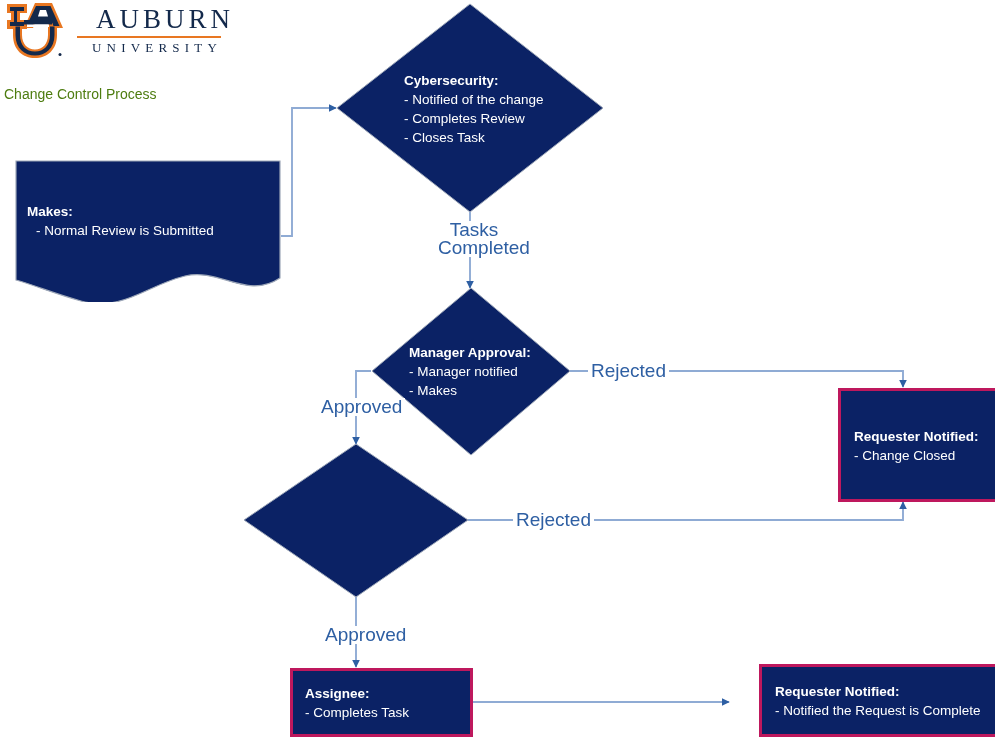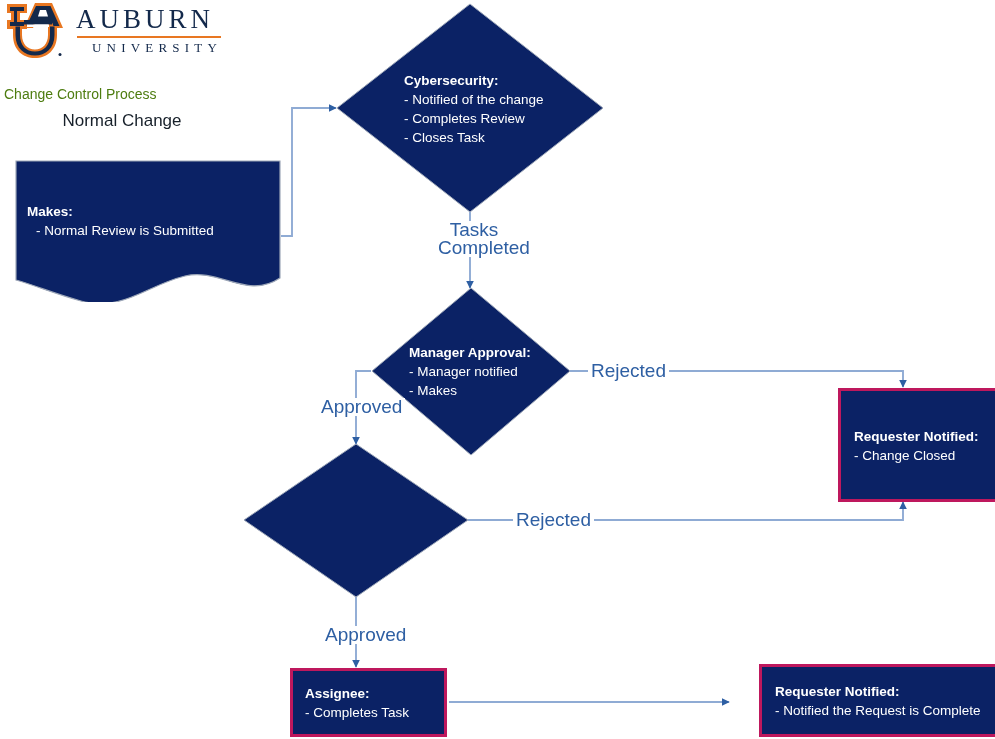--- a/index.html
+++ b/index.html
@@ -39,20 +39,21 @@
     top: 2px;
     width: 158px;
   }
   .wm-auburn {
     font-family: "Liberation Serif", serif;
     font-size: 27px;
     letter-spacing: 4.0px;
     color: #13294B;
     line-height: 30px;
     white-space: nowrap;
+    text-align: right;
   }
   .wm-rule {
     height: 1.5px;
     background: #E87722;
     margin: 2px 1px 2px 1px;
     width: 144px;
   }
   .wm-university {
     font-family: "Liberation Serif", serif;
     font-size: 13px;
@@ -181,21 +182,20 @@
       </svg>
     </div>
     <div id="logo-word">
       <div class="wm-auburn">AUBURN</div>
       <div class="wm-rule"></div>
       <div class="wm-university">UNIVERSITY</div>
     </div>
   </div>
 
   <div id="title-main">Change Control Process</div>
-  <div id="title-sub">Normal Change</div>
 
   <svg id="edges" viewBox="0 0 995 739" xmlns="http://www.w3.org/2000/svg">
     <defs>
       <marker id="arw" markerWidth="9" markerHeight="9" refX="7.2" refY="4.5" orient="auto" markerUnits="userSpaceOnUse">
         <path d="M0,0.6 L8,4.5 L0,8.4 Z" fill="#2E5FA3"></path>
       </marker>
       <marker id="arwNavy" markerWidth="11" markerHeight="11" refX="9" refY="5.5" orient="auto" markerUnits="userSpaceOnUse">
         <path d="M0,0.7 L10,5.5 L0,10.3 Z" fill="#12306F"></path>
       </marker>
     </defs>
@@ -266,21 +266,21 @@
     </svg>
   </div>
 
   <div class="box" style="left:814px; top:388px; width:178px; height:114px;">
     <div class="box-label navy-text" style="left:13px; top:36px;">
       <div><b>Requester Notified:</b></div>
       <div>- Change Closed</div>
     </div>
   </div>
 
-  <div class="box" style="left:266px; top:668px; width:157px; height:69px;">
+  <div class="box" style="left:266px; top:668px; width:183px; height:69px;">
     <div class="box-label navy-text" style="left:12px; top:13px;">
       <div><b>Assignee:</b></div>
       <div>- Completes Task</div>
     </div>
   </div>
 
   <div class="box" style="left:735px; top:664px; width:257px; height:73px;">
     <div class="box-label navy-text" style="left:13px; top:15px;">
       <div><b>Requester Notified:</b></div>
       <div>- Notified the Request is Complete</div>

